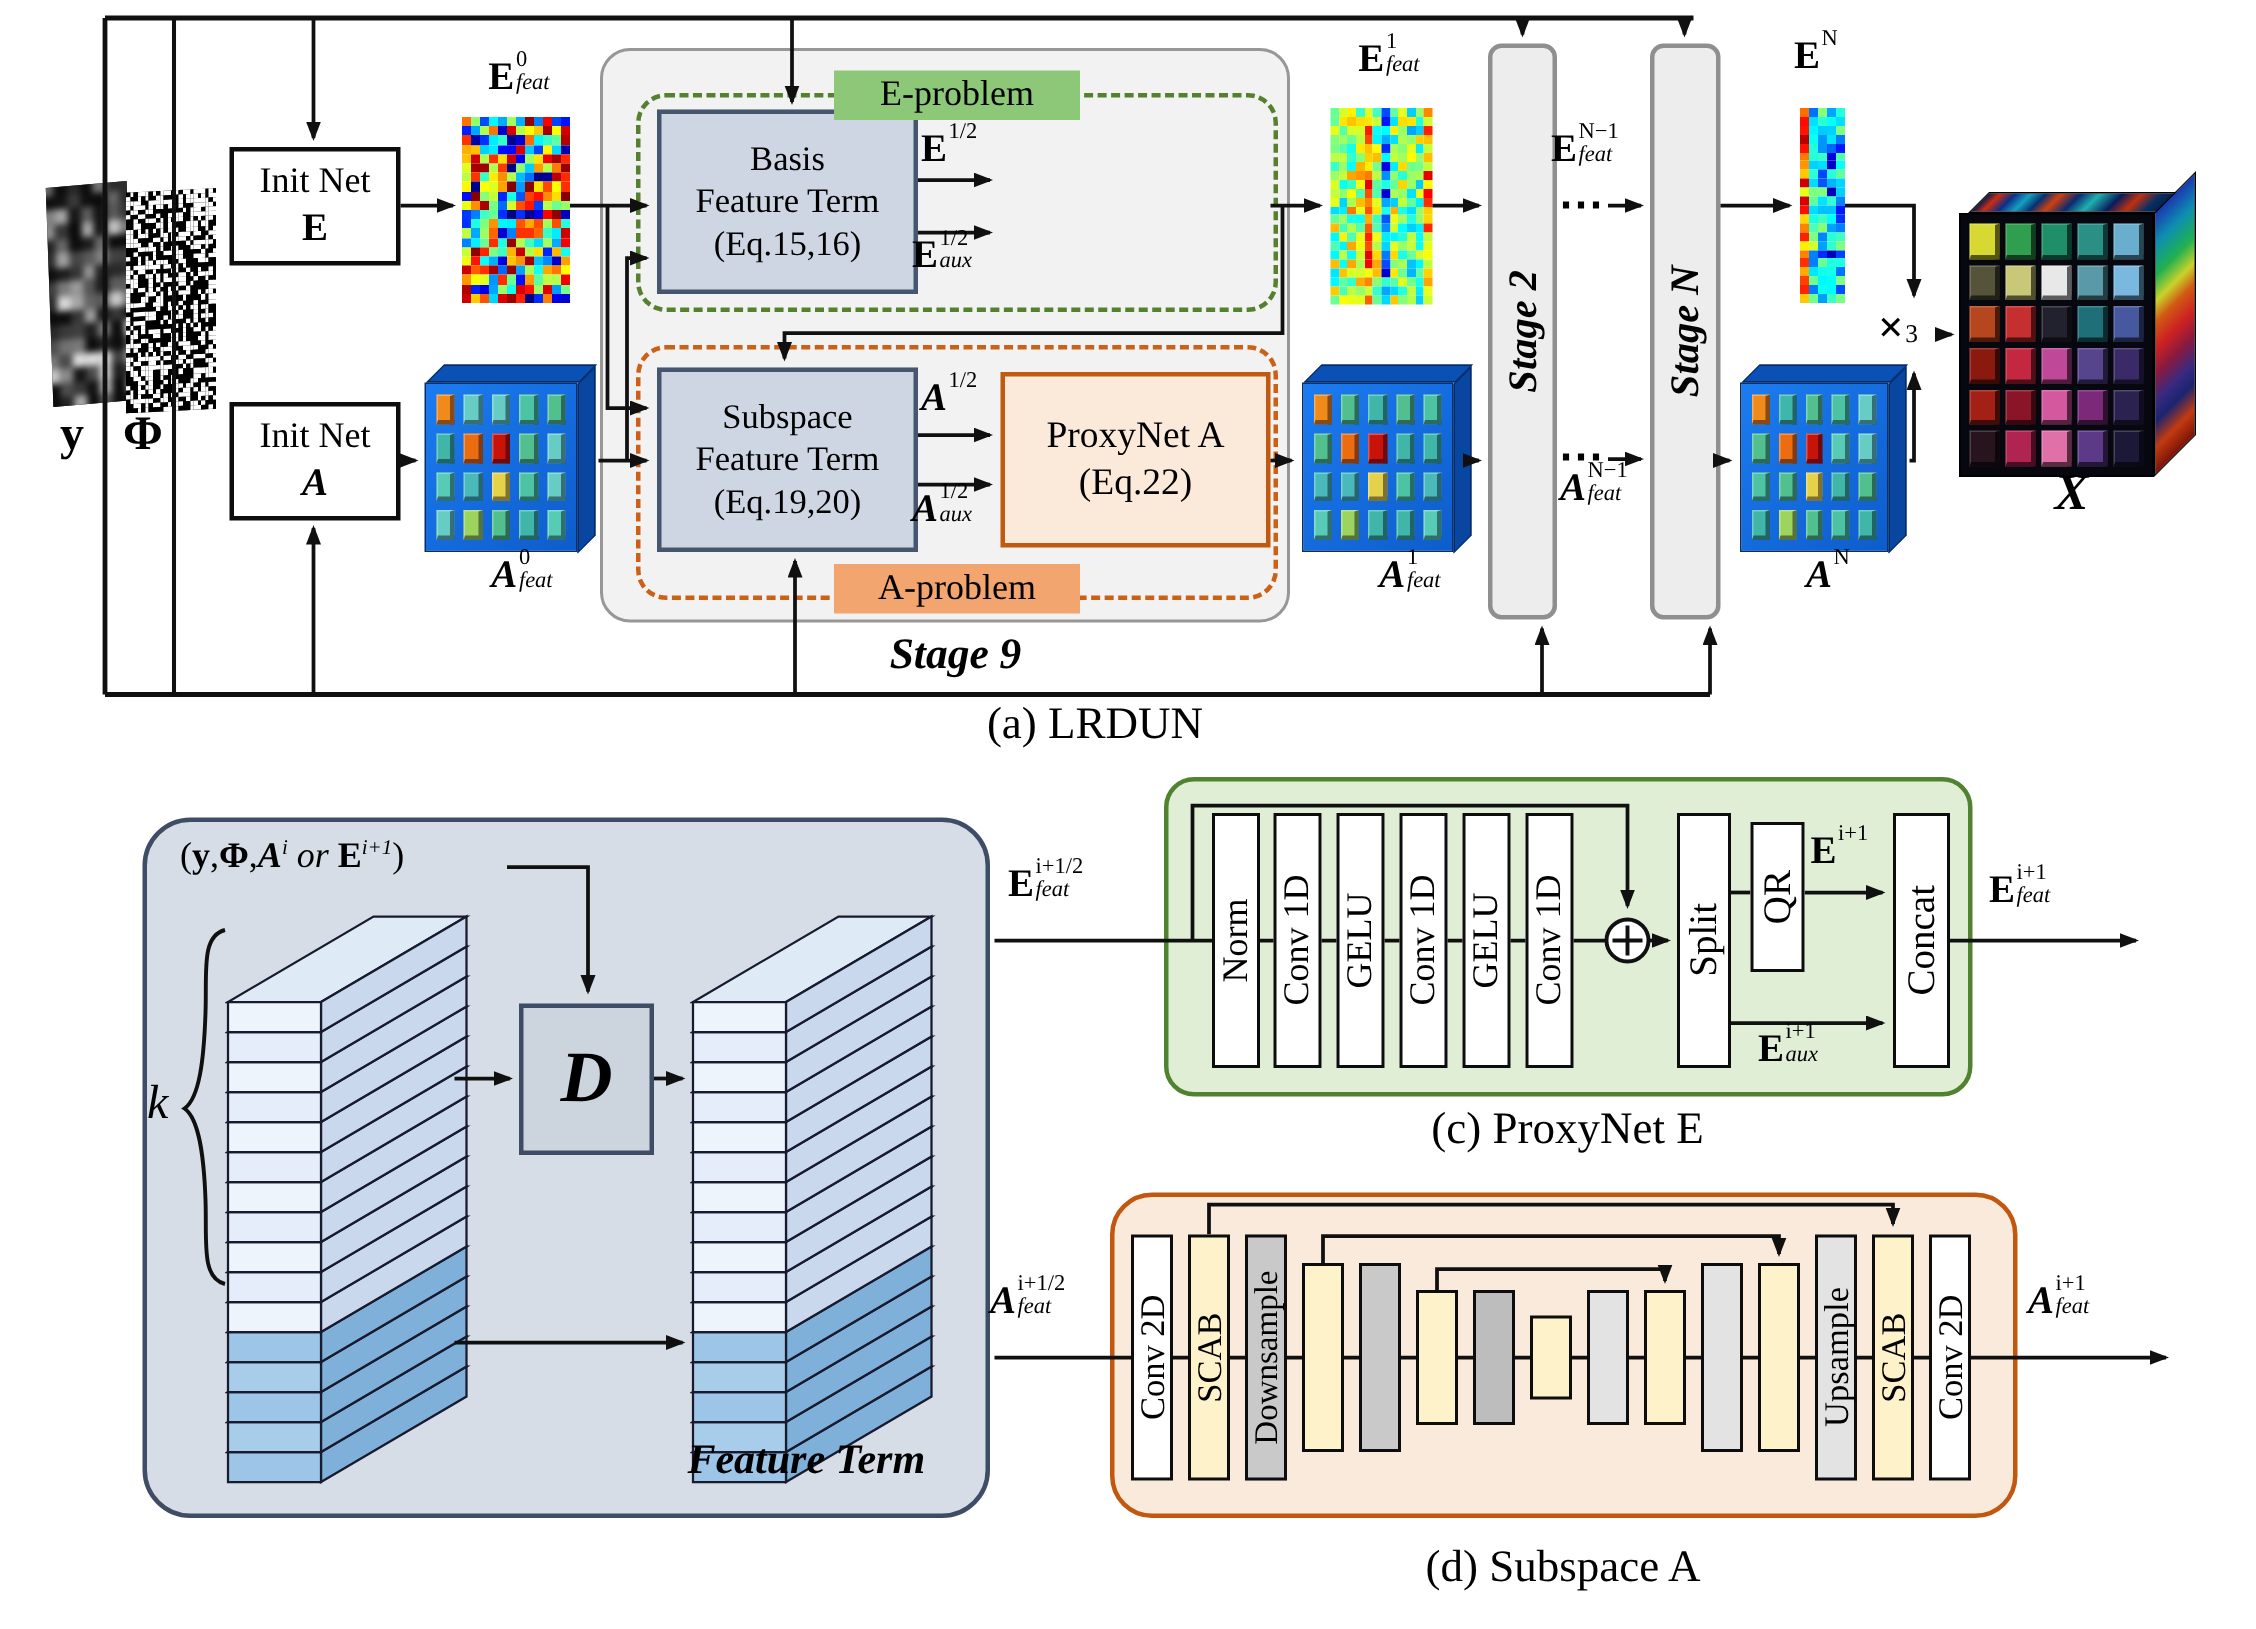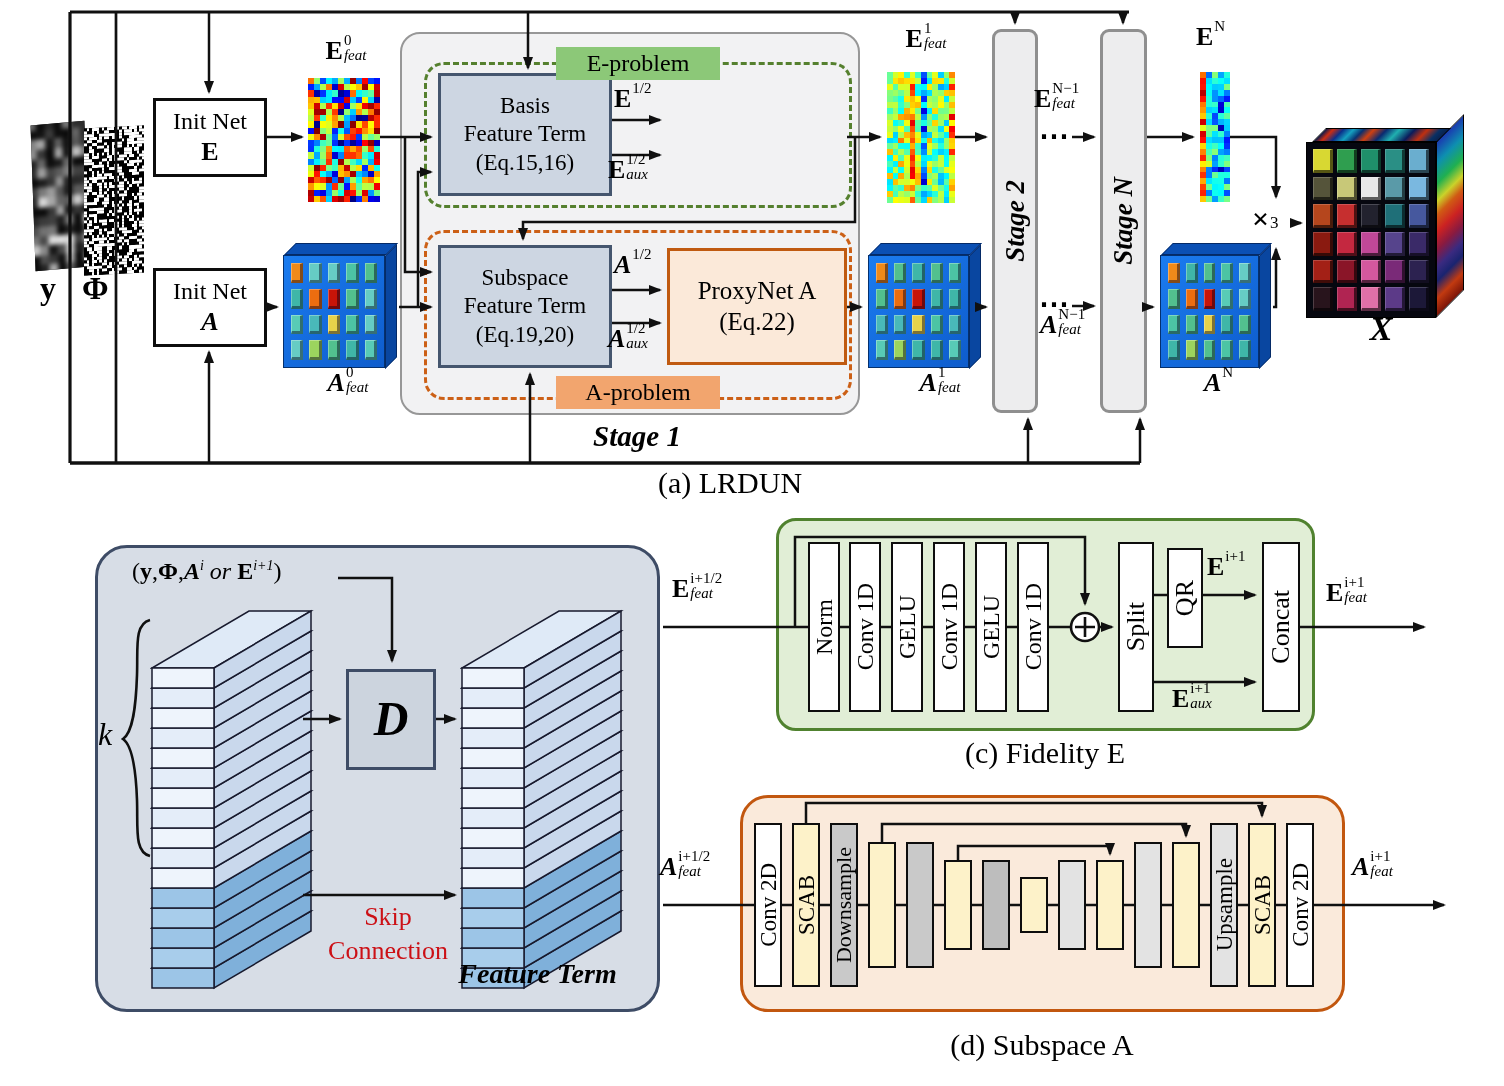--- a/index.html
+++ b/index.html
@@ -2406,31 +2406,27 @@
     <span class="base" style="font-size:30px;">×</span>
     <span class="subonly">3</span>
   </div>
   <div class="ml cal center" style="left:1346px;top:312px;width:70px;">
     <span class="base" style="font-size:34px;">X</span>
   </div>
   <div class="txt" style="left:40px;top:270px;font-size:32px;font-weight:bold;">y</div>
   <div class="txt" style="left:82px;top:270px;font-size:32px;font-weight:bold;">Φ</div>
   <div class="txt" style="left:1037px;top:118px;width:34px;font-size:30px;font-weight:bold;text-align:center;">⋯</div>
   <div class="txt" style="left:1037px;top:286px;width:34px;font-size:30px;font-weight:bold;text-align:center;">⋯</div>
-  <div class="txt" style="left:547px;top:420px;width:180px;font-size:29px;font-weight:bold;font-style:italic;text-align:center;">Stage 1</div>
+  <div class="txt" style="left:547px;top:420px;width:180px;font-size:29px;font-weight:bold;font-style:italic;text-align:center;">Stage 9</div>
   <div class="caption" style="left:600px;top:466px;width:260px;">(a) LRDUN</div>
 
-  <div class="txt" style="left:132px;top:558px;font-size:24px;">
+  <div class="txt" style="left:120px;top:558px;font-size:24px;">
     <span>(</span><span style="font-weight:bold;">y</span><span>,</span><span style="font-weight:bold;">Φ</span><span>,</span><span style="font-style:italic;font-weight:bold;">A</span><sup style="font-size:14px;font-style:italic;">i</sup><span style="font-style:italic;white-space:pre;"> or </span><span style="font-weight:bold;">E</span><sup style="font-size:14px;font-style:italic;">i+1</sup><span>)</span>
   </div>
   <div class="txt" style="left:98px;top:716px;font-size:32px;font-style:italic;">k</div>
-  <div class="txt redtxt" style="left:308px;top:900px;width:160px;font-size:26px;text-align:center;line-height:1.3;">
-    <div>Skip</div>
-    <div>Connection</div>
-  </div>
   <div class="txt" style="left:430px;top:958px;width:215px;font-size:28px;font-weight:bold;font-style:italic;text-align:center;">Feature Term</div>
 
   <div class="ml" style="left:672px;top:576px;">
     <span class="base">E</span>
     <span class="ss">
         <span class="sup">i+1/2</span>
         <span class="sub">feat</span>
       </span>
   </div>
   <div class="ml" style="left:1207px;top:554px;">
@@ -2446,21 +2442,21 @@
         <span class="sub">aux</span>
       </span>
   </div>
   <div class="ml" style="left:1326px;top:580px;">
     <span class="base">E</span>
     <span class="ss">
         <span class="sup">i+1</span>
         <span class="sub">feat</span>
       </span>
   </div>
-  <div class="caption" style="left:920px;top:736px;width:250px;">(c) Fidelity E</div>
+  <div class="caption" style="left:920px;top:736px;width:250px;">(c) ProxyNet E</div>
 
   <div class="ml cal" style="left:660px;top:854px;">
     <span class="base">A</span>
     <span class="ss">
         <span class="sup">i+1/2</span>
         <span class="sub">feat</span>
       </span>
   </div>
   <div class="ml cal" style="left:1352px;top:854px;">
     <span class="base">A</span>

